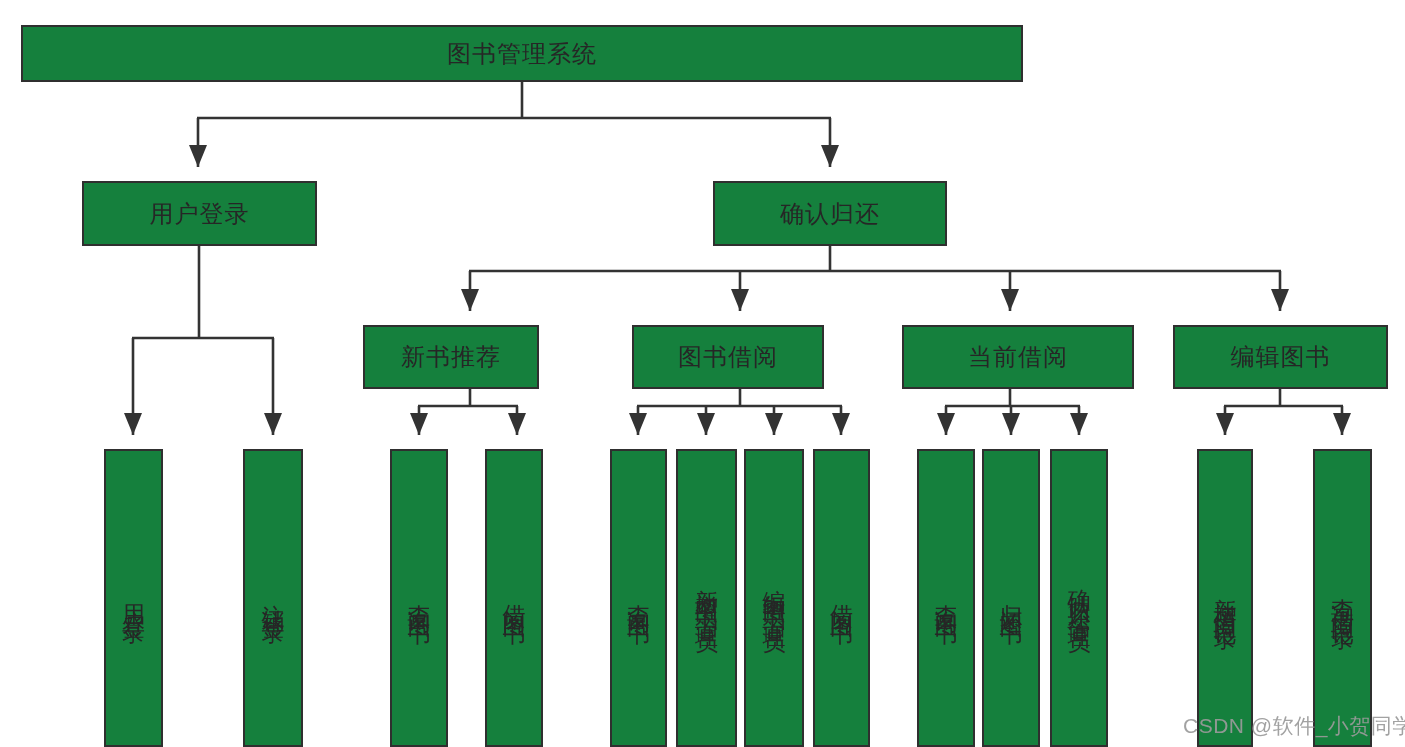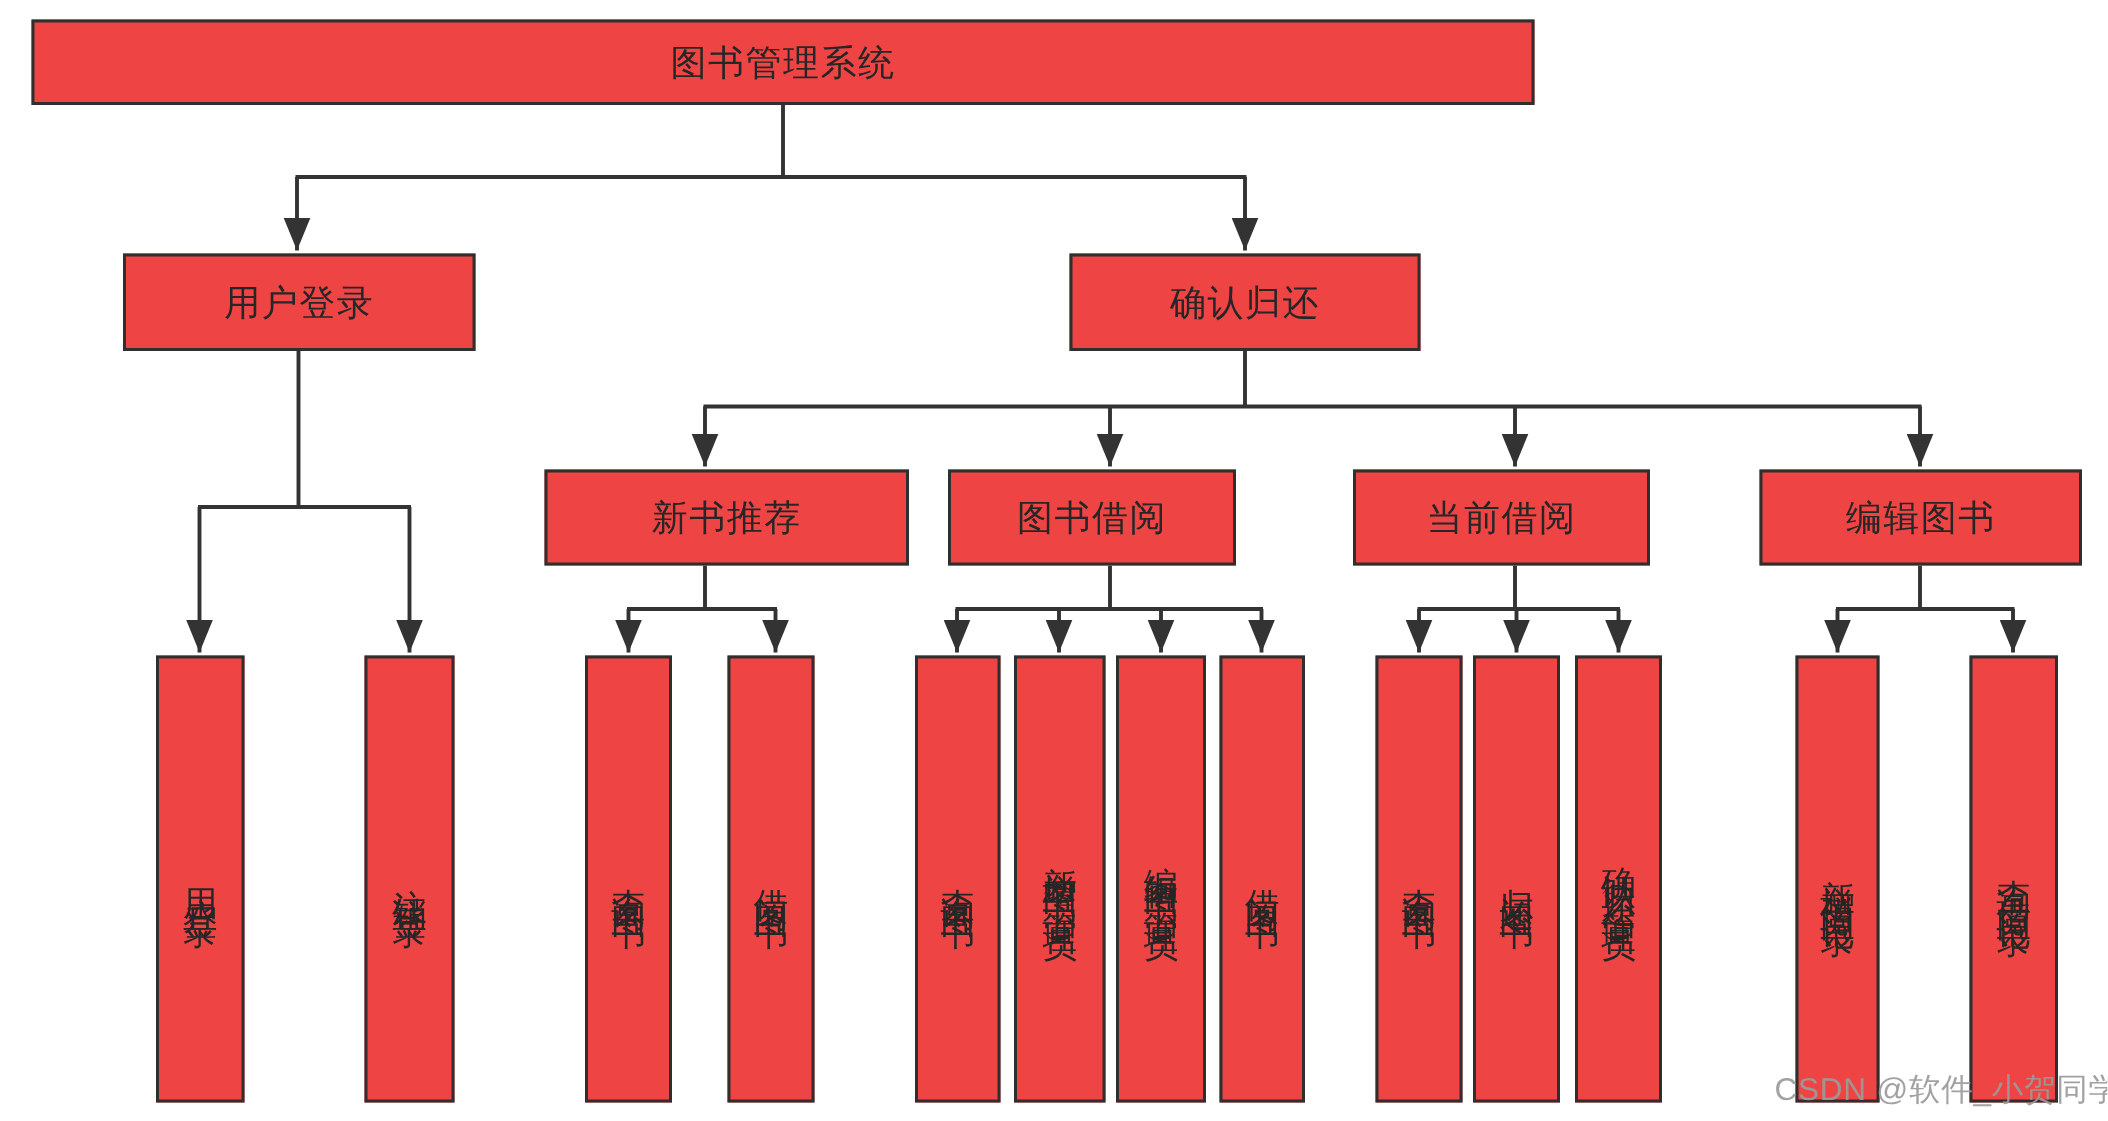--- a/index.html
+++ b/index.html
@@ -8,27 +8,28 @@
     width:1405px;height:747px;
     background:#ffffff;
     font-family:"Liberation Sans","DejaVu Sans",sans-serif;
     overflow:hidden;
   }
   #wires{position:absolute;left:0;top:0;z-index:1;}
   .node{
     position:absolute;
     box-sizing:border-box;
     border:2.5px solid #2f2f2f;
-    background:#ef4444;
+    background:#15803d;
     display:flex;align-items:center;justify-content:center;
     color:#262626;
     font-size:24px;
     letter-spacing:1px;
     z-index:2;
     text-align:left;
+    margin-top:12px;
   }
   .vnode{
     writing-mode:vertical-rl;
     font-size:23px;
     letter-spacing:6px;
     line-height:1;
     padding:6px 0;
   }
   .root{font-size:24px;}
   .watermark{
@@ -101,23 +102,23 @@
         <line x1="1342" y1="406" x2="1342" y2="435" marker-end="url(#arrow)"></line>
       </g>
     </g>
   </svg>
 
   <div class="node root" style="left:21px;top:13px;width:1002px;height:57px">图书管理系统</div>
 
   <div class="node" style="left:82px;top:169px;width:235px;height:65px">用户登录</div>
   <div class="node" style="left:713px;top:169px;width:234px;height:65px">确认归还</div>
 
-  <div class="node" style="left:363px;top:313px;width:243px;height:64px">新书推荐</div>
+  <div class="node" style="left:363px;top:313px;width:176px;height:64px">新书推荐</div>
   <div class="node" style="left:632px;top:313px;width:192px;height:64px">图书借阅</div>
-  <div class="node" style="left:902px;top:313px;width:198px;height:64px">当前借阅</div>
+  <div class="node" style="left:902px;top:313px;width:232px;height:64px">当前借阅</div>
   <div class="node" style="left:1173px;top:313px;width:215px;height:64px">编辑图书</div>
 
   <div class="node vnode" style="left:104px;top:437px;width:59px;height:298px">用户登录</div>
   <div class="node vnode" style="left:243px;top:437px;width:60px;height:298px">注销登录</div>
 
   <div class="node vnode" style="left:390px;top:437px;width:58px;height:298px">查询图书</div>
   <div class="node vnode" style="left:485px;top:437px;width:58px;height:298px">借阅图书</div>
 
   <div class="node vnode" style="left:610px;top:437px;width:57px;height:298px">查询图书</div>
   <div class="node vnode" style="left:676px;top:437px;width:61px;height:298px">新增图书（管理员）</div>

